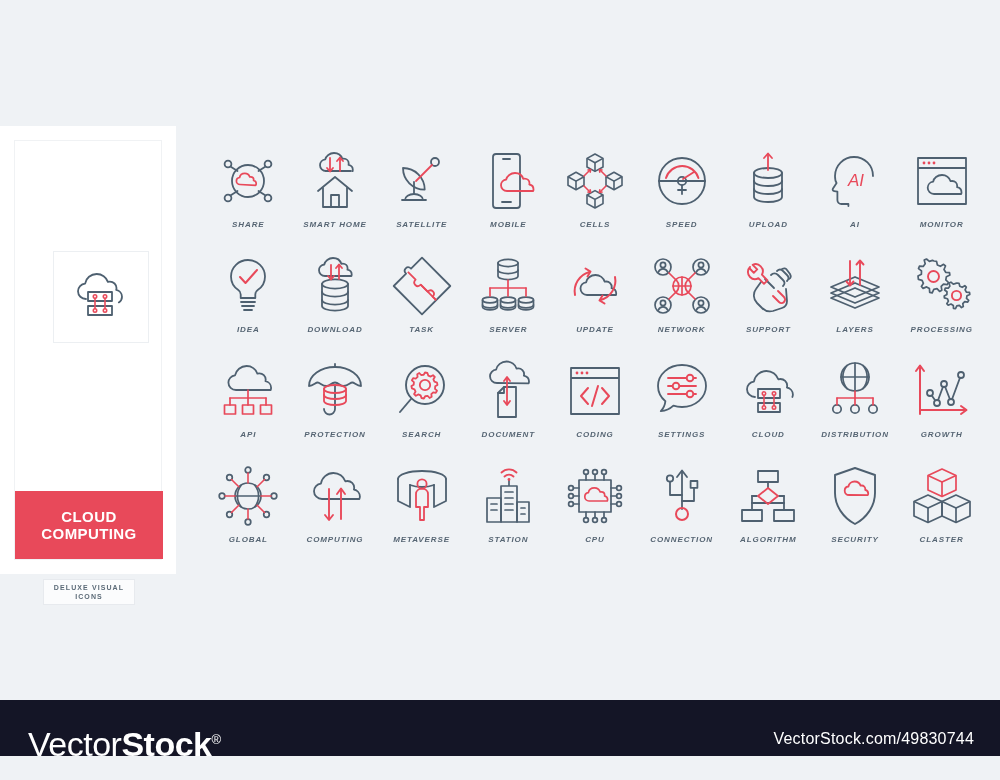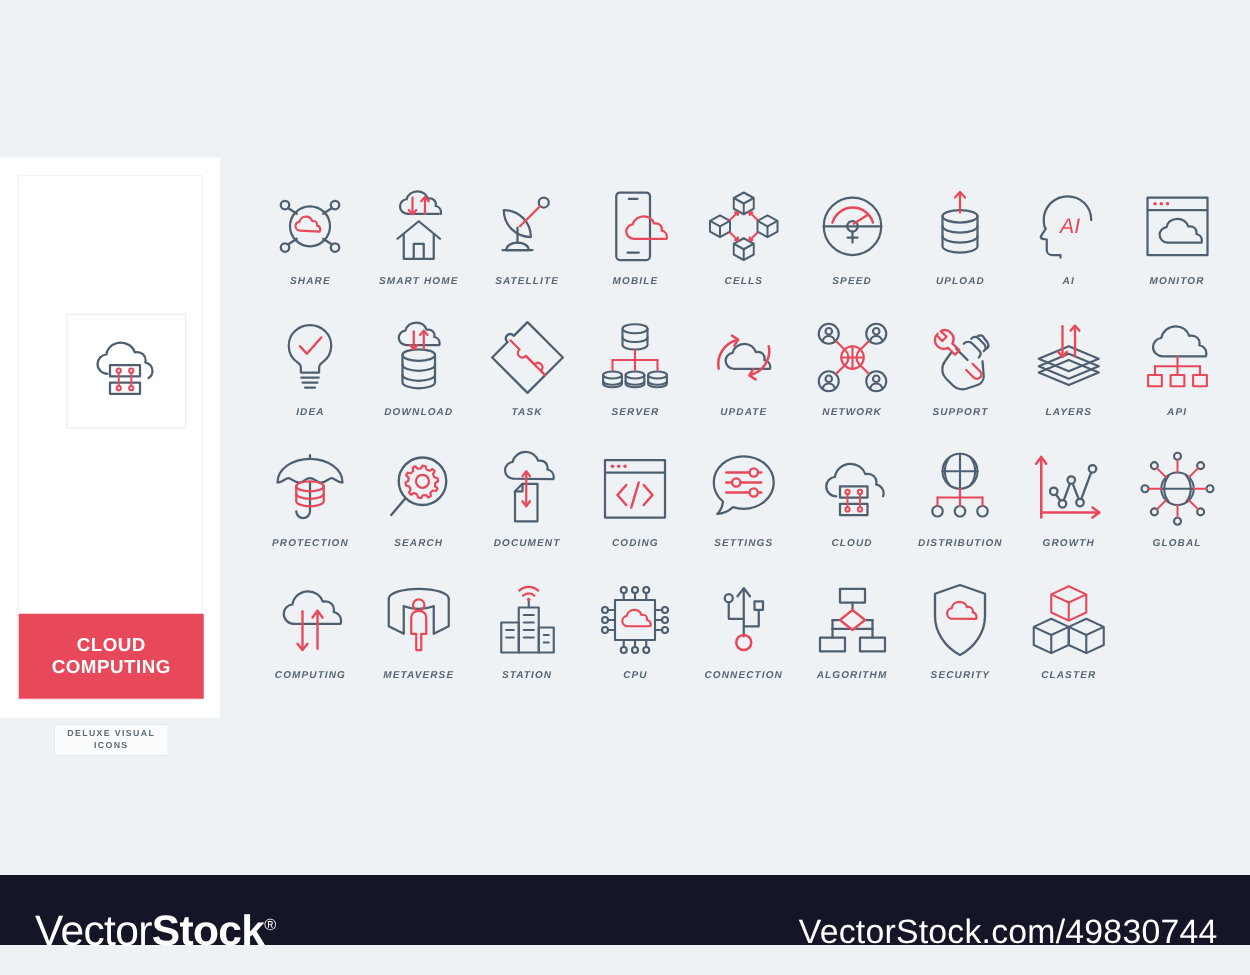--- a/index.html
+++ b/index.html
@@ -65,21 +65,21 @@
   }
   .logo{
     position:absolute;left:28px;top:20px;color:#ffffff;
     font-size:34px;letter-spacing:-0.5px;line-height:40px;
   }
   .logo .thin{font-weight:300;}
   .logo .bold{font-weight:bold;}
   .logo .reg{font-size:13px;vertical-align:super;font-weight:300;}
   .site{
     position:absolute;right:26px;top:30px;color:#ffffff;
-    font-size:27px;letter-spacing:.2px;
+    font-size:16px;letter-spacing:.2px;
   }
 </style>
 </head>
 <body>
 
 <div id="stage">
 
   <div class="left-panel">
     <div class="left-card">
 
@@ -425,20 +425,33 @@
         <g fill="none" stroke="#e8495a" stroke-width="1.9" stroke-linecap="round" stroke-linejoin="round">
           <line x1="27" y1="6" x2="27" y2="30"></line>
             <polyline points="23.5,26.5 27,30.5 30.5,26.5"></polyline>
           <line x1="37" y1="30" x2="37" y2="6"></line>
             <polyline points="33.5,9.5 37,5.5 40.5,9.5"></polyline>
         </g>
       </svg>
       <div class="cap">LAYERS</div>
     </div>
 
+    <div class="cell">
+      <svg class="glyph" viewBox="0 0 64 62">
+        <g fill="none" stroke="#4e6070" stroke-width="1.7" stroke-linejoin="round">
+          <path d="M24 6l2.5.3.9 3.7 3 1.3 3.2-2 1.9 1.7-1.5 3.5 1.7 2.8 3.8.3.4 2.5-3.5 1.6-.6 3.2 2.7 2.6-1.2 2.2-3.8-.6-2.3 2.3.6 3.8-2.2 1.2-2.6-2.7-3.2.6-1.6 3.5-2.5-.4-.3-3.8-2.8-1.7-3.5 1.5-1.7-1.9 2-3.2-1.3-3-3.7-.9L8 21l3.4-1.8.1-3.3-3-2.3.9-2.4 3.8.2 2-2.6-1-3.7 2.3-1.1 2.9 2.4 3.1-1z"></path>
+          <path d="M47 28l2 .3.8 3 2.4 1 2.6-1.6 1.5 1.4-1.2 2.8 1.4 2.3 3 .2.3 2-2.8 1.3-.5 2.6 2.2 2.1-1 1.8-3-.5-1.9 1.9.5 3-1.8 1-2.1-2.2-2.6.5-1.3 2.8-2-.3-.2-3-2.3-1.4-2.8 1.2-1.4-1.5 1.6-2.6-1-2.4-3-.8-.2-2 2.7-1.5.1-2.6-2.4-1.8.7-1.9 3 .1 1.6-2.1-.8-3 1.8-.9 2.4 2 2.5-.8z"></path>
+        </g>
+        <g fill="none" stroke="#e8495a" stroke-width="1.9">
+          <circle cx="23.5" cy="21.5" r="5.5"></circle>
+          <circle cx="46.5" cy="40.5" r="4.6"></circle>
+        </g>
+      </svg>
+      <div class="cap">PROCESSING</div>
+    </div>
 
     <div class="cell">
       <svg class="glyph" viewBox="0 0 64 62">
         <path d="M20 30c-4.2 0-7.6-3.3-7.6-7.4 0-3.7 2.9-6.8 6.6-7.2C20.1 10.1 24.8 6 30.6 6c5 0 9.3 3.2 10.8 7.7.6-.2 1.3-.3 2-.3 3.4 0 6.3 2.8 6.3 6.2 0 .5-.1 1.1-.2 1.6 3.2.6 5.6 3.3 5.6 6.5 0 .8-.2 1.5-.4 2.3z" fill="none" stroke="#4e6070" stroke-width="1.8" stroke-linejoin="round"></path>
         <g fill="none" stroke="#e8495a" stroke-width="1.7" stroke-linecap="round" stroke-linejoin="round">
           <line x1="32" y1="30" x2="32" y2="38"></line>
           <line x1="14" y1="38" x2="50" y2="38"></line>
           <line x1="14" y1="38" x2="14" y2="45"></line>
           <line x1="32" y1="38" x2="32" y2="45"></line>
           <line x1="50" y1="38" x2="50" y2="45"></line>

